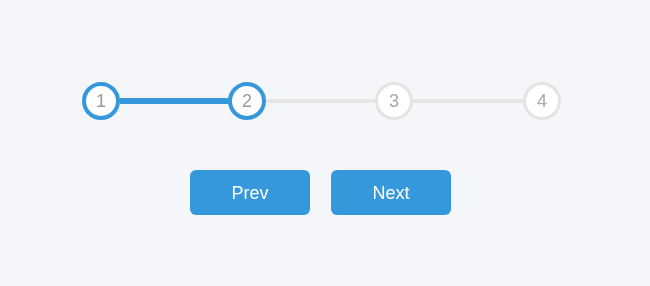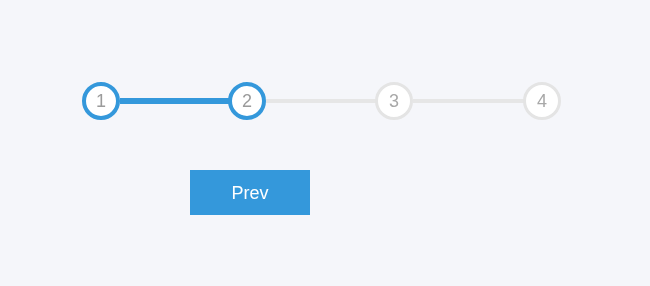--- a/index.html
+++ b/index.html
@@ -97,21 +97,21 @@
     display: flex;
     align-items: center;
     gap: 21px;
   }
 
   .wizard-btn {
     width: 120px;
     height: 45px;
     box-sizing: border-box;
     border: none;
-    border-radius: 0;
+    border-radius: 6px;
     background: #3498db;
     color: #ffffff;
     font-family: "Liberation Sans", sans-serif;
     font-size: 18px;
     line-height: 1;
     padding: 0;
     cursor: pointer;
     display: flex;
     align-items: center;
     justify-content: center;
@@ -143,15 +143,16 @@
 
       <div class="step-node inactive" style="left:441px;">
         <span class="step-label">4</span>
       </div>
 
     </div>
   </div>
 
   <div class="button-bar">
     <button class="wizard-btn">Prev</button>
+    <button class="wizard-btn">Next</button>
   </div>
 
 </div>
 
 </body></html>

